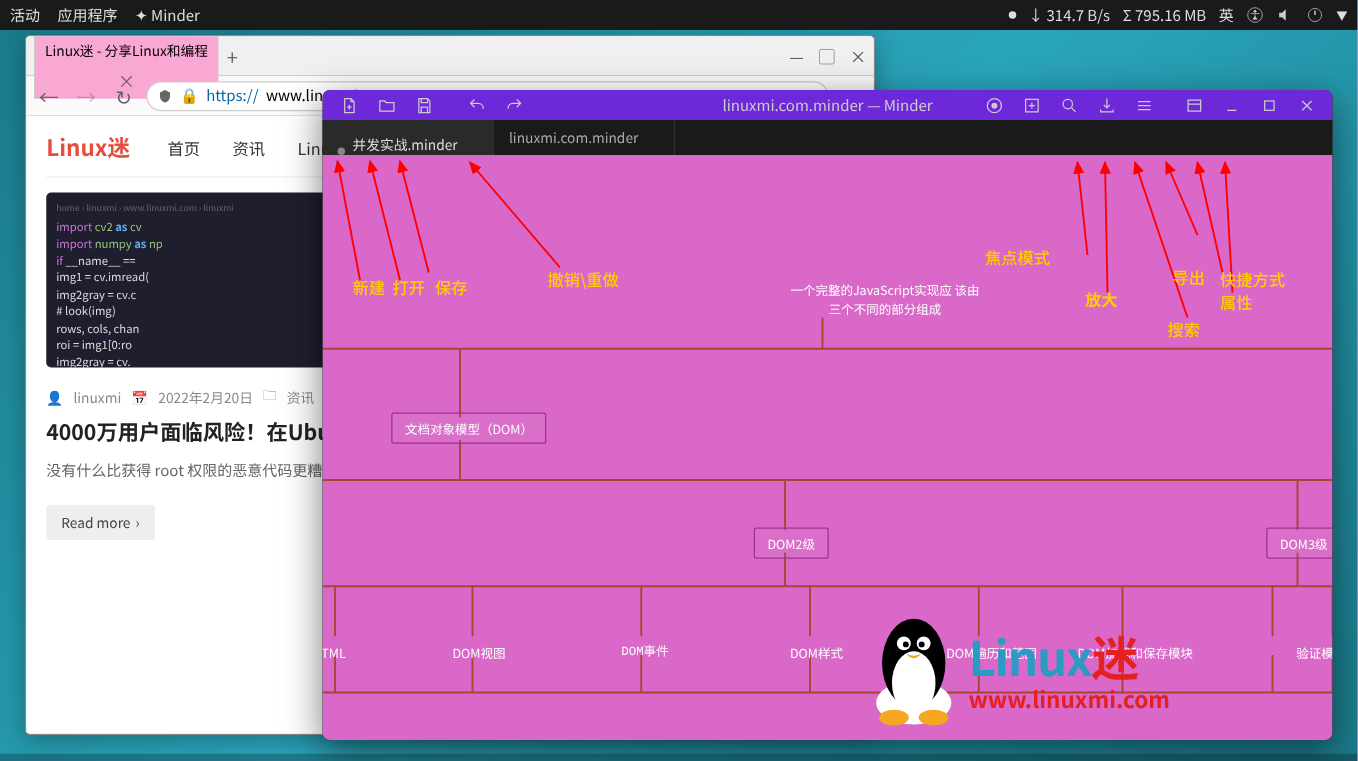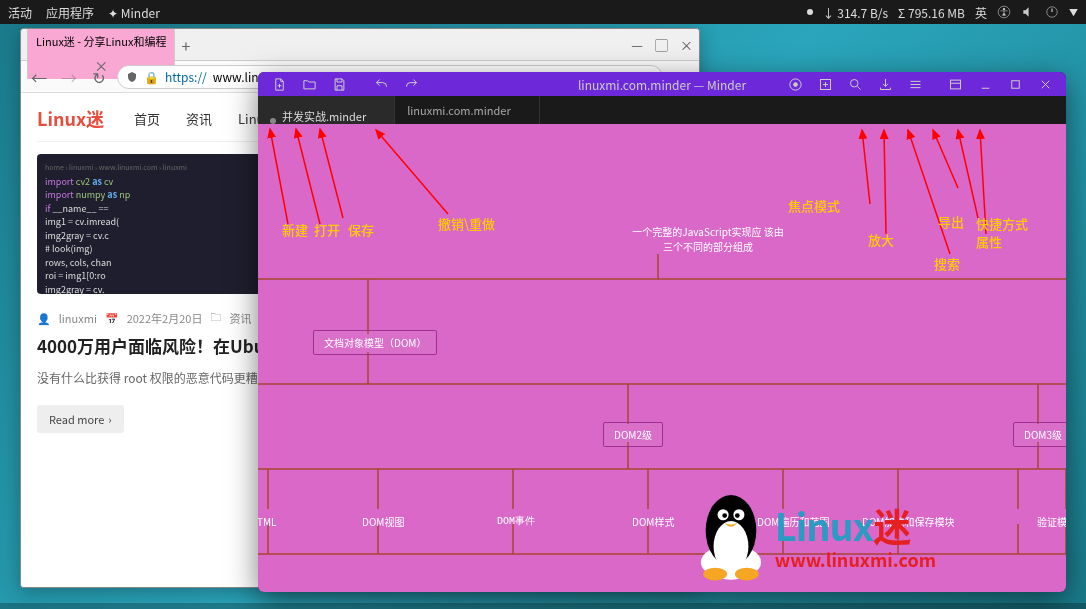--- a/index.html
+++ b/index.html
@@ -329,21 +329,21 @@
       <line x1="692" y1="130" x2="650" y2="6" marker-end="url(#arr)"></line>
       <line x1="700" y1="64" x2="675" y2="6" marker-end="url(#arr)"></line>
       <line x1="720" y1="94" x2="700" y2="6" marker-end="url(#arr)"></line>
       <line x1="728" y1="110" x2="722" y2="6" marker-end="url(#arr)"></line>
     </svg>
     <div class="anno-label" style="top:96px; left:24px;">新建</div>
     <div class="anno-label" style="top:96px; left:56px;">打开</div>
     <div class="anno-label" style="top:96px; left:90px;">保存</div>
     <div class="anno-label" style="top:90px; left:180px;">撤销\重做</div>
     <div class="anno-label" style="top:72px; left:530px;">焦点模式</div>
-    <div class="anno-label" style="top:106px; left:610px;">放大</div>
+    <div class="anno-label" style="top:106px; left:610px;font-weight:bold;">放大</div>
     <div class="anno-label" style="top:130px; left:676px;">搜索</div>
     <div class="anno-label" style="top:60px; left:680px;margin-top:28px;">导出</div>
     <div class="anno-label" style="top:90px; left:718px;">快捷方式</div>
     <div class="anno-label" style="top:108px; left:718px;">属性</div>
 
     <div class="watermark">
       <div class="penguin">
         <svg viewBox="0 0 100 120" width="80" height="95">
           <ellipse cx="50" cy="95" rx="38" ry="22" fill="#fff"></ellipse>
           <ellipse cx="50" cy="55" rx="32" ry="45" fill="#000"></ellipse>

